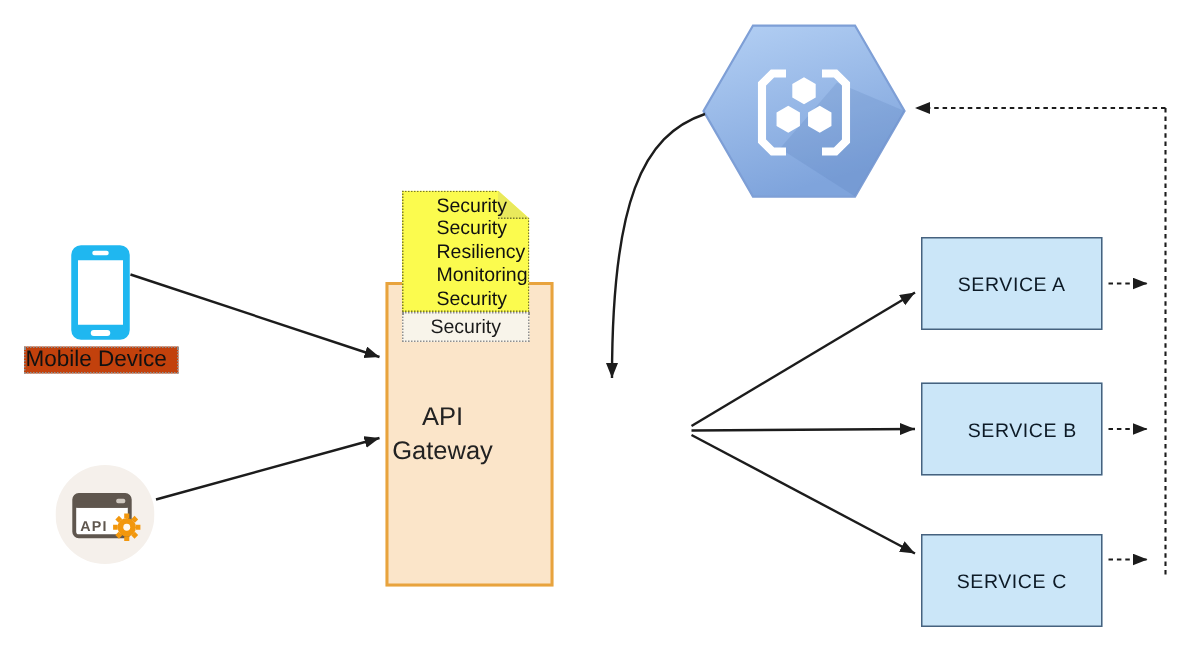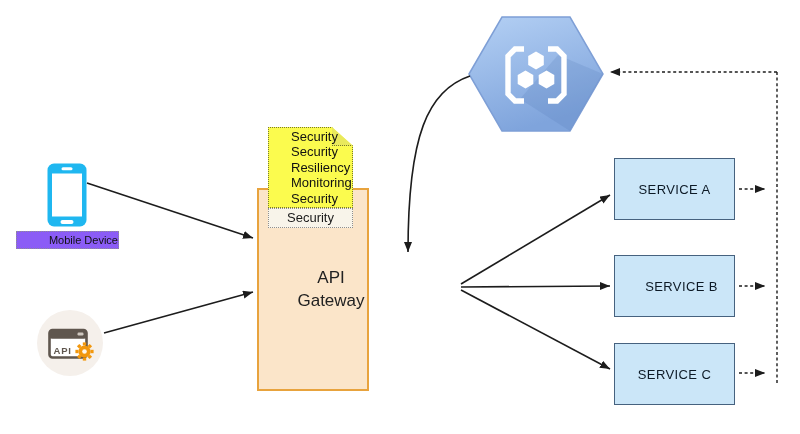--- a/index.html
+++ b/index.html
@@ -4,29 +4,29 @@
 <style>
   html,body{margin:0;padding:0;background:#ffffff;}
   #canvas{
     position:relative;width:800px;height:434px;background:#ffffff;
     font-family:"Liberation Sans",sans-serif;color:#1a1a1a;overflow:hidden;
   }
   .abs{position:absolute;box-sizing:border-box;}
 
   
   .dotted-label{
-    background:#8b5cf6;border:1px dotted #8f8f8f;
-    font-size:11px;text-align:right;color:#111;
+    background:#c2410c;border:1px dotted #8f8f8f;
+    font-size:15px;text-align:left;color:#111;
   }
 
   
   .gateway{
     left:257px;top:188px;width:112px;height:203px;
     background:#fbe5c9;border:2px solid #e8a33d;
-    display:flex;align-items:center;justify-content:flex-end;
+    display:flex;align-items:center;justify-content:flex-start;
   }
   .gateway .title{width:72px;text-align:center;font-size:17px;line-height:1.35;color:#222;}
 
   
   .note{
     left:268px;top:127px;width:85px;height:81px;
     background:#fbfb4e;border:1px dotted #7a7a2a;
     clip-path:polygon(0 0,75% 0,100% 23%,100% 100%,0 100%);
   }
   .note-fold{
@@ -59,21 +59,21 @@
     font-size:13px;line-height:19px;text-align:center;
   }
 
   
   .service{
     left:614px;width:121px;height:62px;
     background:#cbe6f8;border:1.5px solid #46627f;
     display:flex;align-items:center;justify-content:center;
     font-size:13px;letter-spacing:.4px;color:#0d1a26;
   }
-  #service-a{top:158px;} #service-b{top:255px;padding-left:14px;} #service-c{top:343px;}
+  #service-a{top:158px;} #service-b{top:255px;padding-left:14px;} #service-c{top:356px;}
 
   .mobile-label{left:16px;top:231px;width:103px;height:18px;line-height:16px;}
   .rest-caption{left:42px;top:383px;width:56px;text-align:center;font-size:13.5px;line-height:1.32;color:#111;}
 
   svg.icon{position:absolute;}
   #edges{position:absolute;left:0;top:0;z-index:5;pointer-events:none;}
 </style>
 </head>
 <body>
 

